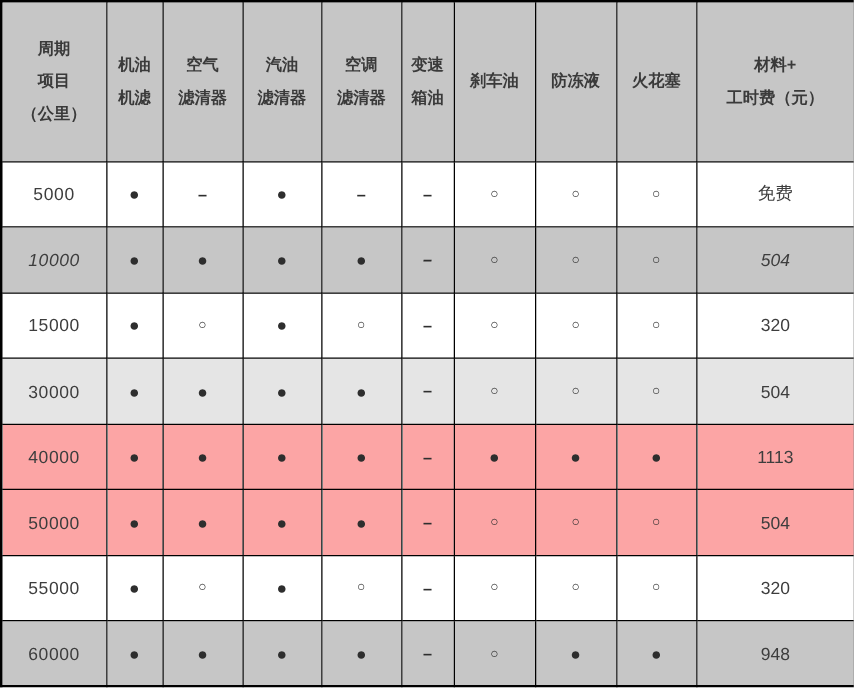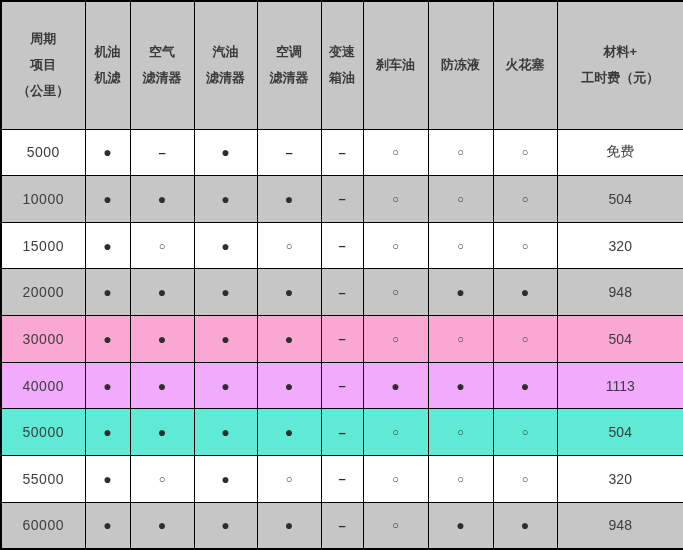--- a/index.html
+++ b/index.html
@@ -133,21 +133,21 @@
         <td class="sym-filled">●</td>
         <td class="sym-dash">–</td>
         <td class="sym-filled">●</td>
         <td class="sym-dash">–</td>
         <td class="sym-dash">–</td>
         <td class="sym-hollow">○</td>
         <td class="sym-hollow">○</td>
         <td class="sym-hollow">○</td>
         <td class="fee">免费</td>
       </tr>
-      <tr style="background: rgb(198, 198, 198);">
+      <tr style="background: rgb(198, 198, 198); font-style: italic;">
         <td class="km">10000</td>
         <td class="sym-filled">●</td>
         <td class="sym-filled">●</td>
         <td class="sym-filled">●</td>
         <td class="sym-filled">●</td>
         <td class="sym-dash">–</td>
         <td class="sym-hollow">○</td>
         <td class="sym-hollow">○</td>
         <td class="sym-hollow">○</td>
         <td class="fee">504</td>
@@ -157,57 +157,45 @@
         <td class="sym-filled">●</td>
         <td class="sym-hollow">○</td>
         <td class="sym-filled">●</td>
         <td class="sym-hollow">○</td>
         <td class="sym-dash">–</td>
         <td class="sym-hollow">○</td>
         <td class="sym-hollow">○</td>
         <td class="sym-hollow">○</td>
         <td class="fee">320</td>
       </tr>
-      <tr style="background: rgb(198, 198, 198);">
-        <td class="km">20000</td>
-        <td class="sym-filled">●</td>
-        <td class="sym-filled">●</td>
-        <td class="sym-filled">●</td>
-        <td class="sym-filled">●</td>
-        <td class="sym-dash">–</td>
-        <td class="sym-hollow">○</td>
-        <td class="sym-filled">●</td>
-        <td class="sym-filled">●</td>
-        <td class="fee">948</td>
-      </tr>
-      <tr style="background: #f9a8d4;">
+      <tr style="background: #e5e5e5;">
         <td class="km">30000</td>
         <td class="sym-filled">●</td>
         <td class="sym-filled">●</td>
         <td class="sym-filled">●</td>
         <td class="sym-filled">●</td>
         <td class="sym-dash">–</td>
         <td class="sym-hollow">○</td>
         <td class="sym-hollow">○</td>
         <td class="sym-hollow">○</td>
         <td class="fee">504</td>
       </tr>
-      <tr style="background: #f0abfc;">
+      <tr style="background: #fca5a5;">
         <td class="km">40000</td>
         <td class="sym-filled">●</td>
         <td class="sym-filled">●</td>
         <td class="sym-filled">●</td>
         <td class="sym-filled">●</td>
         <td class="sym-dash">–</td>
         <td class="sym-filled">●</td>
         <td class="sym-filled">●</td>
         <td class="sym-filled">●</td>
         <td class="fee">1113</td>
       </tr>
-      <tr style="background: #5eead4;">
+      <tr style="background: #fca5a5;">
         <td class="km">50000</td>
         <td class="sym-filled">●</td>
         <td class="sym-filled">●</td>
         <td class="sym-filled">●</td>
         <td class="sym-filled">●</td>
         <td class="sym-dash">–</td>
         <td class="sym-hollow">○</td>
         <td class="sym-hollow">○</td>
         <td class="sym-hollow">○</td>
         <td class="fee">504</td>

